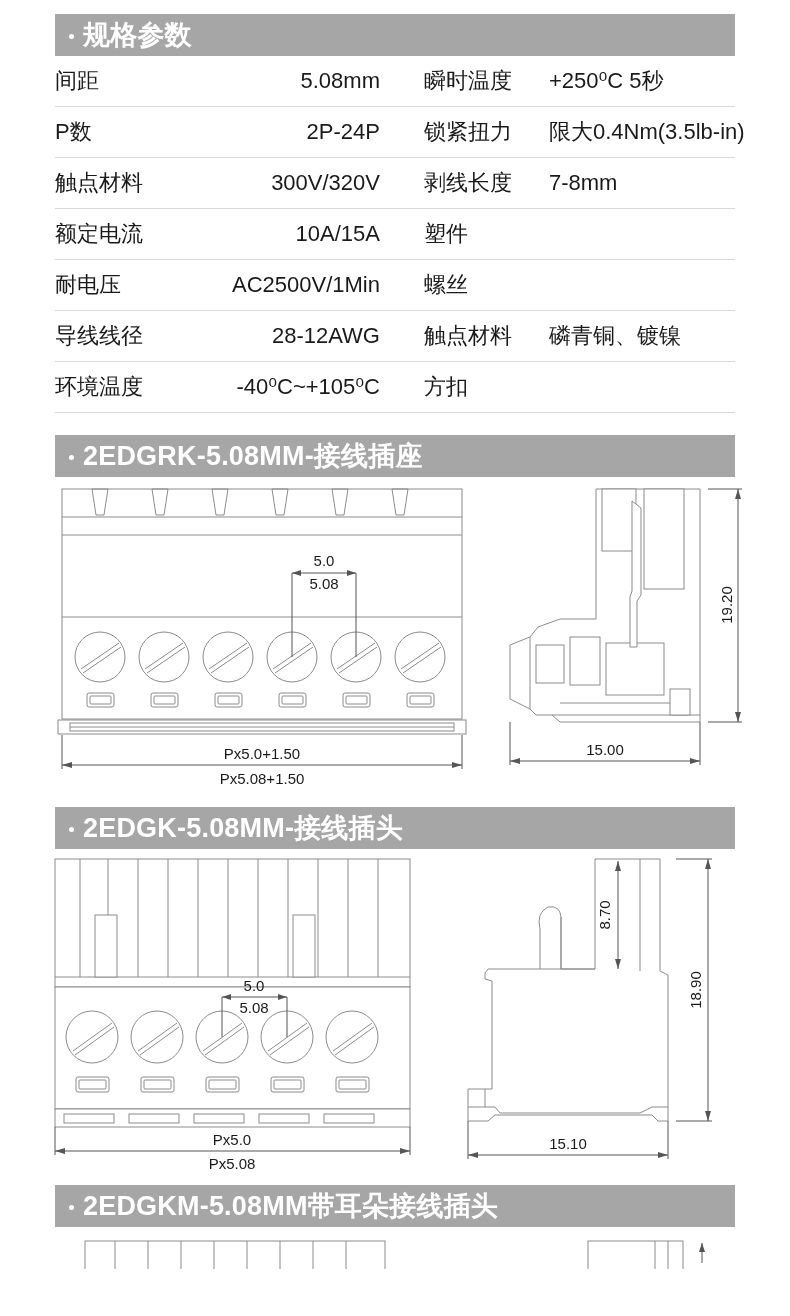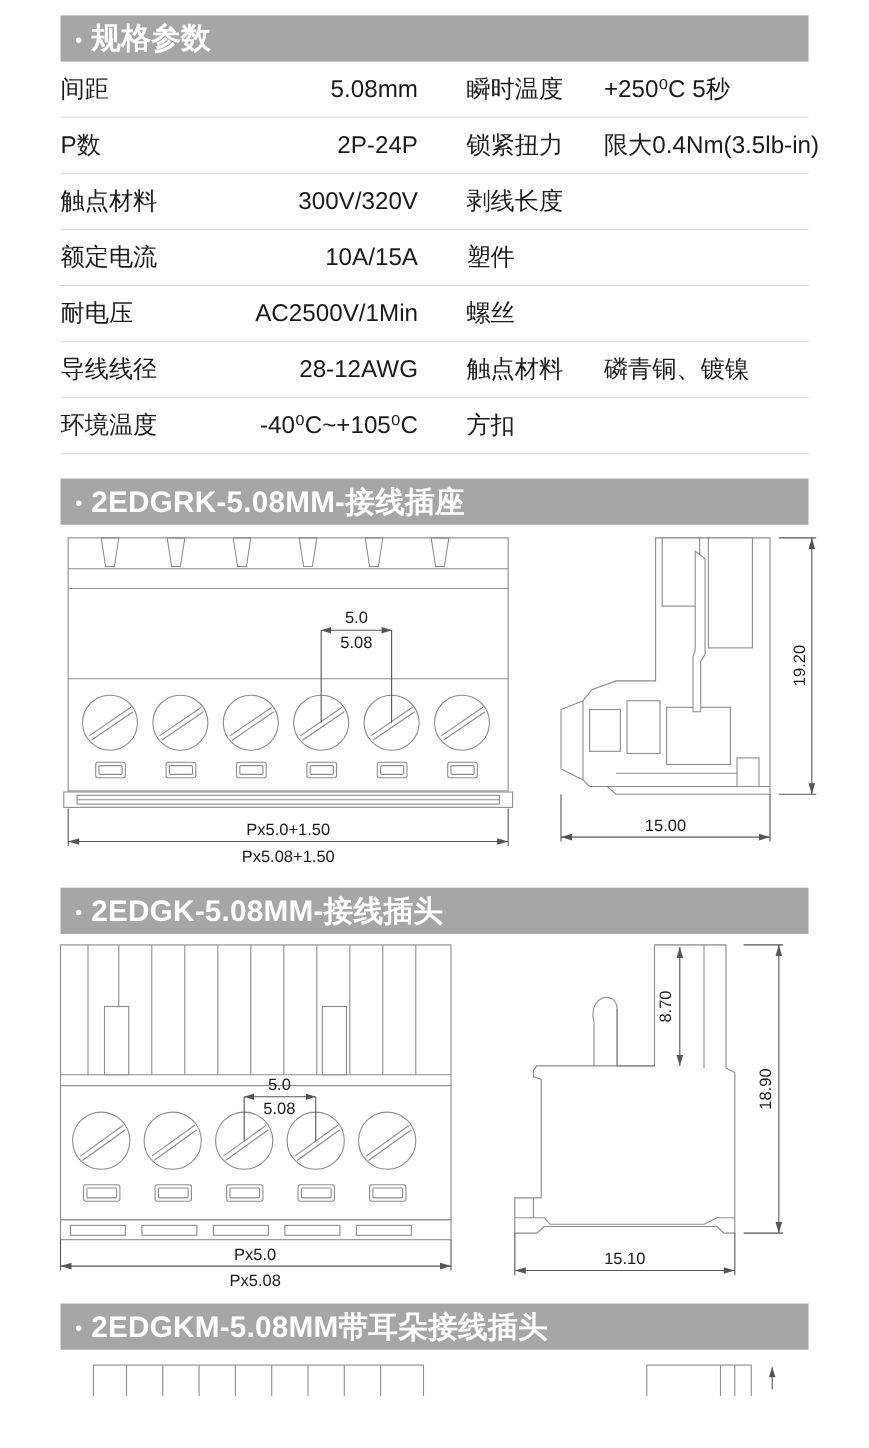--- a/index.html
+++ b/index.html
@@ -64,20 +64,21 @@
     <div class="row">
       <div class="c1">P数</div>
       <div class="c2">2P-24P</div>
       <div class="c3">锁紧扭力</div>
       <div class="c4">限大0.4Nm(3.5lb-in)</div>
     </div>
     <div class="row">
       <div class="c1">触点材料</div>
       <div class="c2">300V/320V</div>
       <div class="c3">剥线长度</div>
+      <div class="c4">7-8mm</div>
     </div>
     <div class="row">
       <div class="c1">额定电流</div>
       <div class="c2">10A/15A</div>
       <div class="c3">塑件</div>
     </div>
     <div class="row">
       <div class="c1">耐电压</div>
       <div class="c2">AC2500V/1Min</div>
       <div class="c3">螺丝</div>

